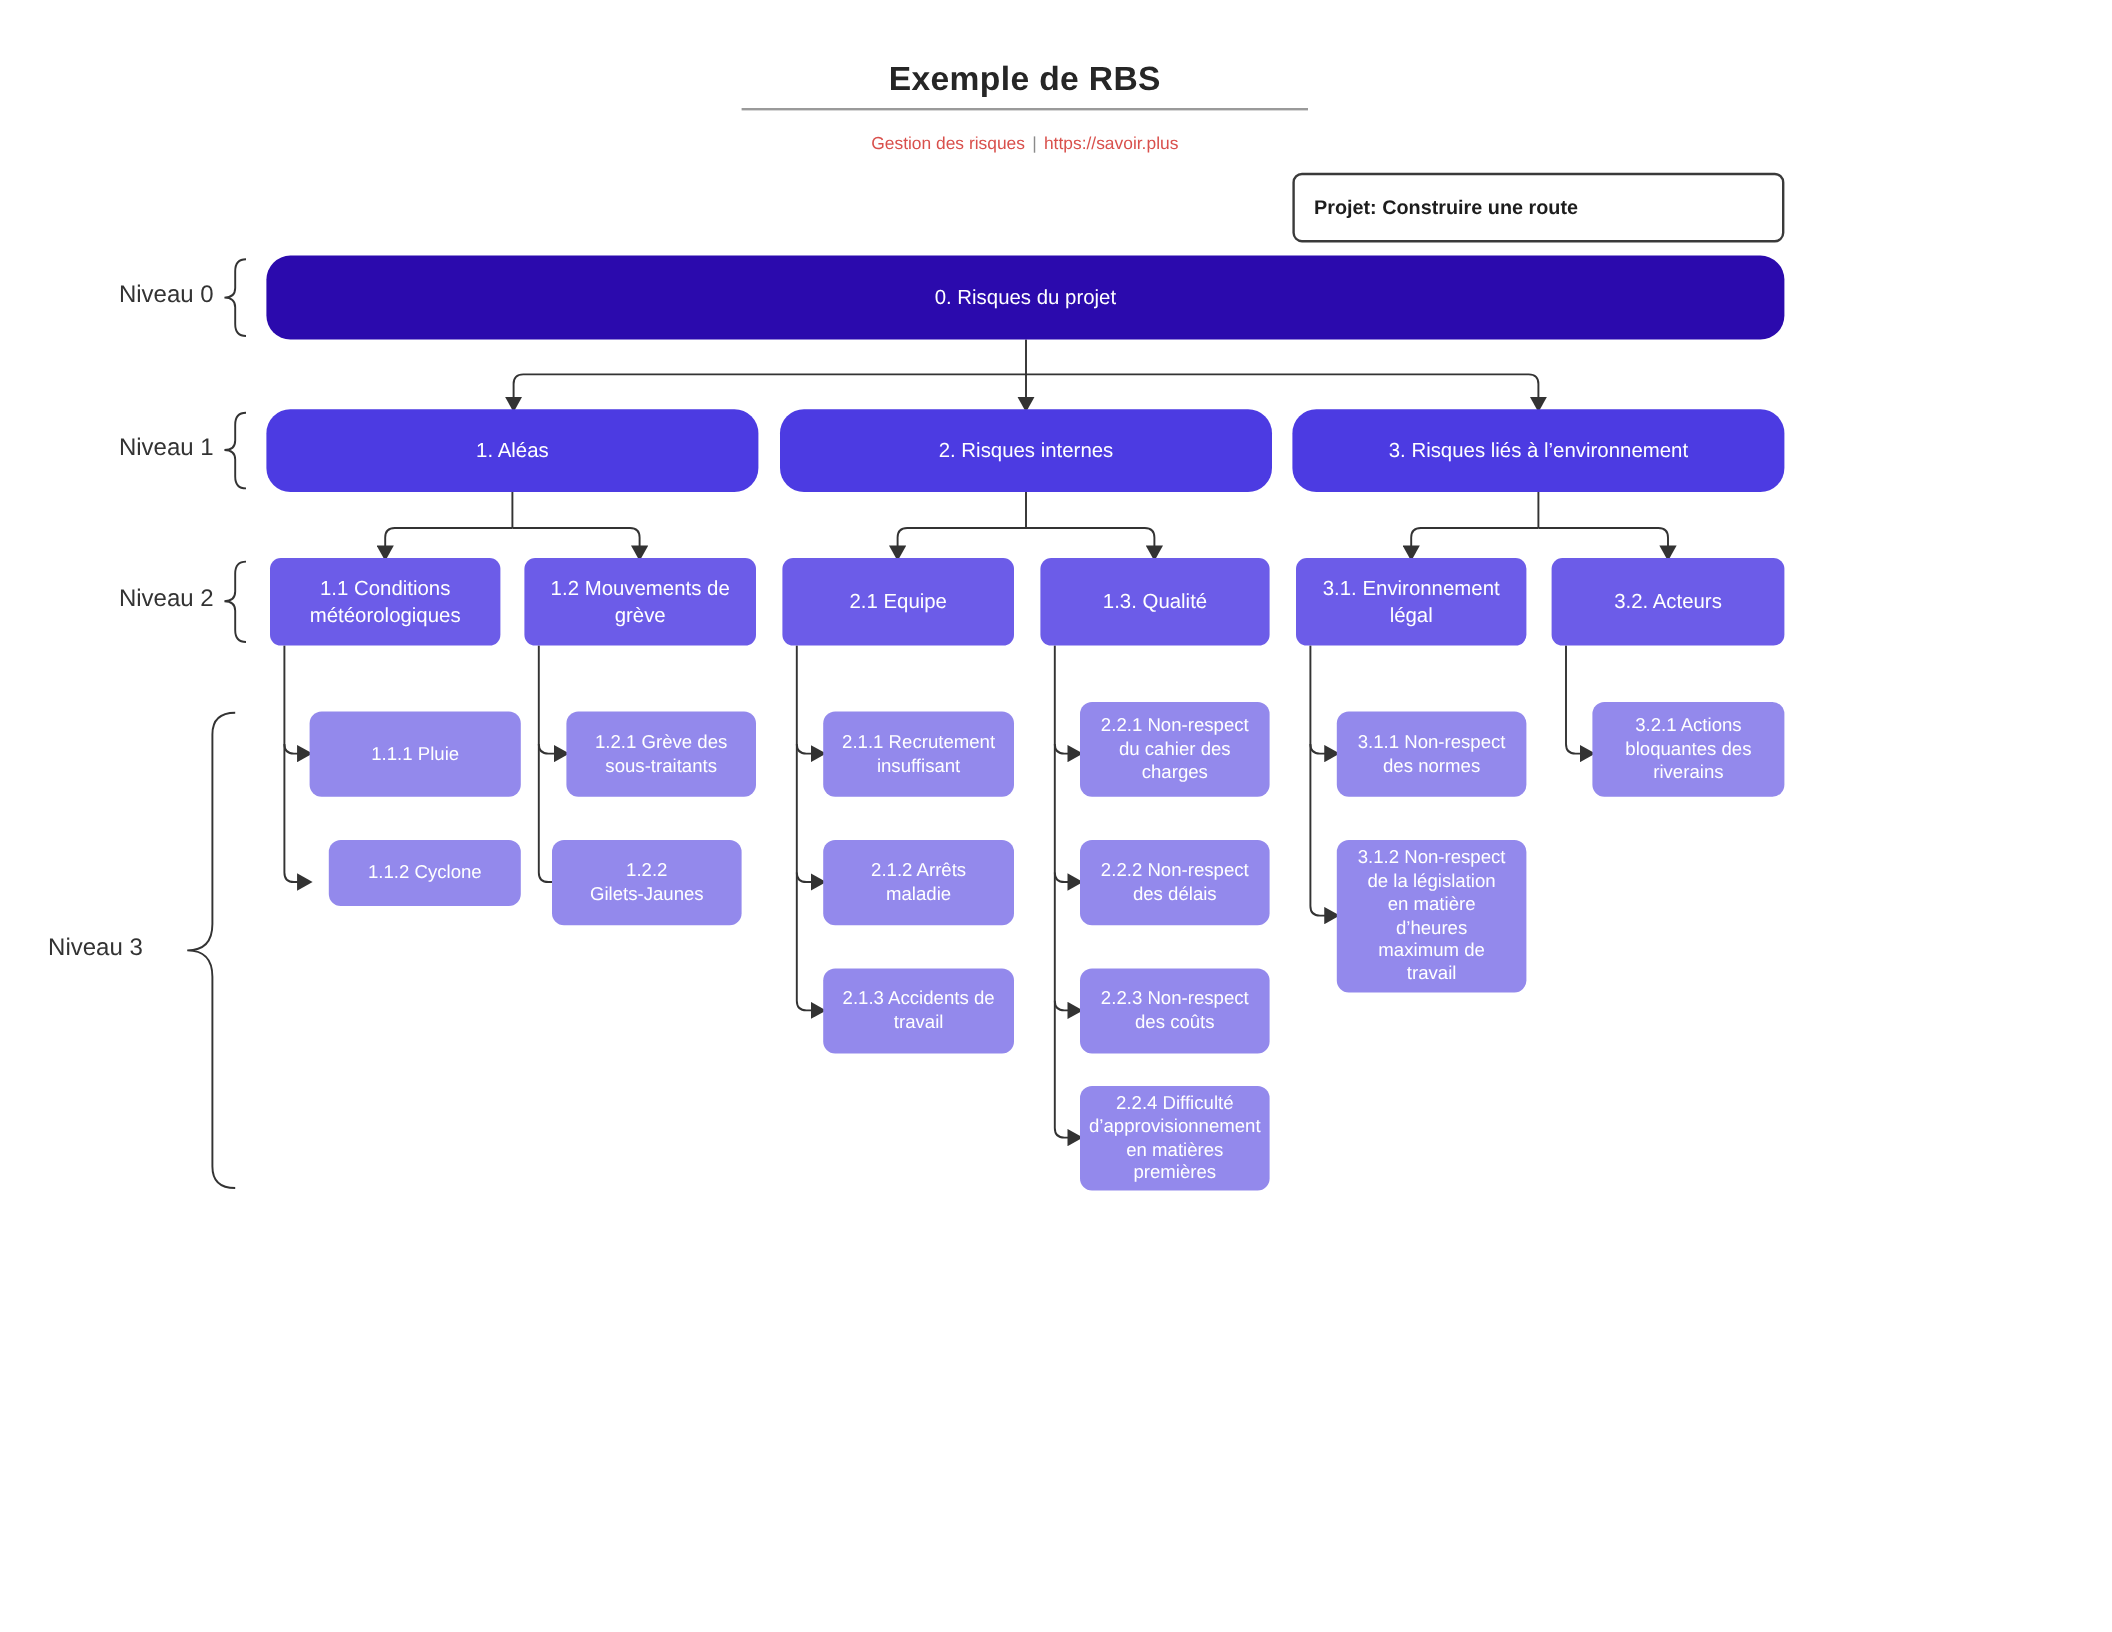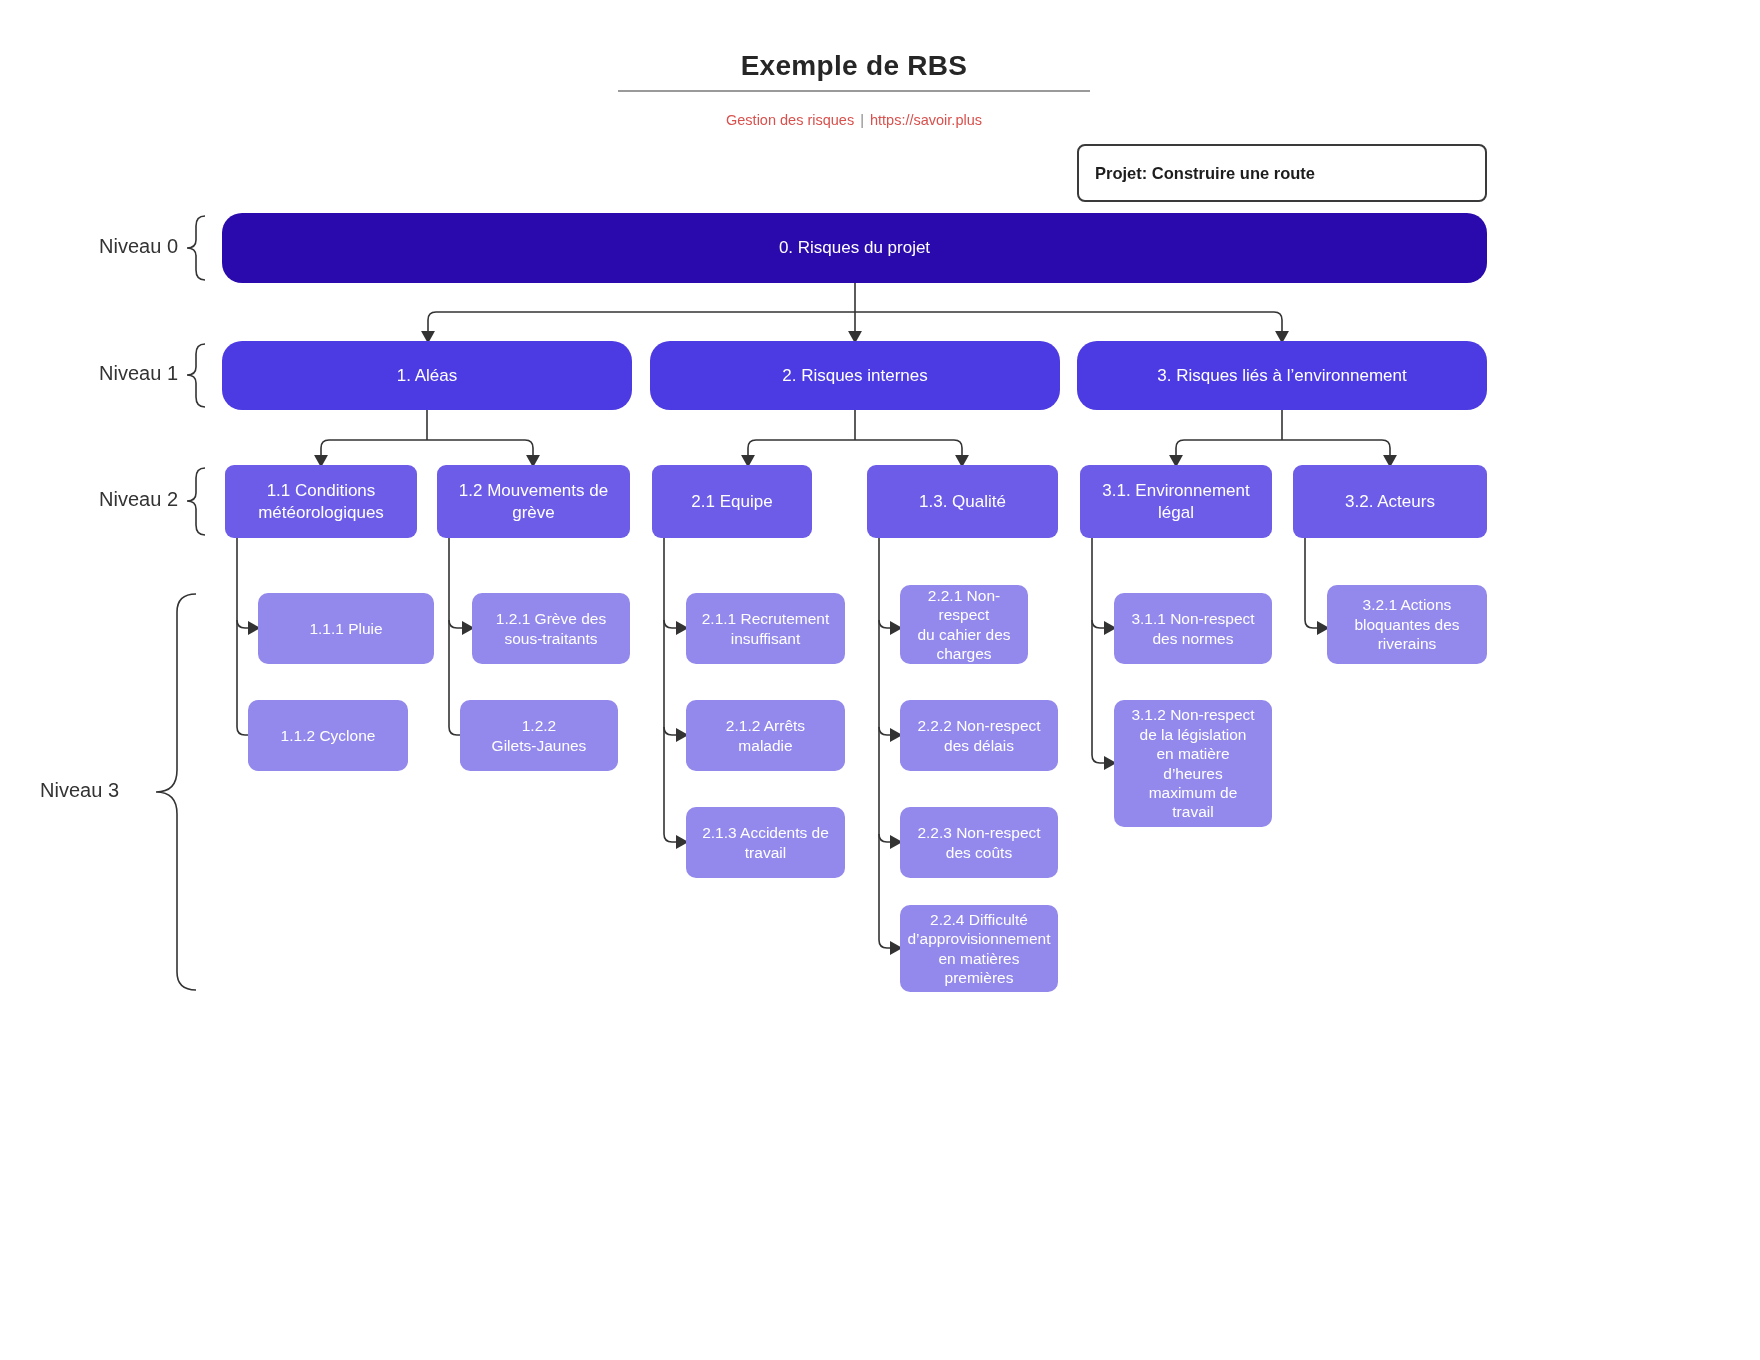--- a/index.html
+++ b/index.html
@@ -107,42 +107,42 @@
   <div class="node lvl0" style="left:222px;top:213px;width:1265px;height:70px;">0. Risques du projet</div>
 
   <div class="node lvl1" style="left:222px;top:341px;width:410px;height:69px;">1. Aléas</div>
   <div class="node lvl1" style="left:650px;top:341px;width:410px;height:69px;">2. Risques internes</div>
   <div class="node lvl1" style="left:1077px;top:341px;width:410px;height:69px;">3. Risques liés à l’environnement</div>
 
   <div class="node lvl2" style="left:225px;top:465px;width:192px;height:73px;">1.1 Conditions
 météorologiques</div>
   <div class="node lvl2" style="left:437px;top:465px;width:193px;height:73px;">1.2 Mouvements de
 grève</div>
-  <div class="node lvl2" style="left:652px;top:465px;width:160px;height:73px;">2.1 Equipe</div>
+  <div class="node lvl2" style="left:652px;top:465px;width:193px;height:73px;">2.1 Equipe</div>
   <div class="node lvl2" style="left:867px;top:465px;width:191px;height:73px;">1.3. Qualité</div>
   <div class="node lvl2" style="left:1080px;top:465px;width:192px;height:73px;">3.1. Environnement
 légal</div>
   <div class="node lvl2" style="left:1293px;top:465px;width:194px;height:73px;">3.2. Acteurs</div>
 
   <div class="node lvl3" style="left:258px;top:593px;width:176px;height:71px;">1.1.1 Pluie</div>
-  <div class="node lvl3" style="left:248px;top:700px;width:160px;height:71px;">1.1.2 Cyclone</div>
+  <div class="node lvl3" style="left:274px;top:700px;width:160px;height:55px;">1.1.2 Cyclone</div>
 
   <div class="node lvl3" style="left:472px;top:593px;width:158px;height:71px;">1.2.1 Grève des
 sous-traitants</div>
   <div class="node lvl3" style="left:460px;top:700px;width:158px;height:71px;">1.2.2
 Gilets-Jaunes</div>
 
   <div class="node lvl3" style="left:686px;top:593px;width:159px;height:71px;">2.1.1 Recrutement
 insuffisant</div>
   <div class="node lvl3" style="left:686px;top:700px;width:159px;height:71px;">2.1.2 Arrêts
 maladie</div>
   <div class="node lvl3" style="left:686px;top:807px;width:159px;height:71px;">2.1.3 Accidents de
 travail</div>
 
-  <div class="node lvl3" style="left:900px;top:585px;width:128px;height:79px;">2.2.1 Non-respect
+  <div class="node lvl3" style="left:900px;top:585px;width:158px;height:79px;">2.2.1 Non-respect
 du cahier des
 charges</div>
   <div class="node lvl3" style="left:900px;top:700px;width:158px;height:71px;">2.2.2 Non-respect
 des délais</div>
   <div class="node lvl3" style="left:900px;top:807px;width:158px;height:71px;">2.2.3 Non-respect
 des coûts</div>
   <div class="node lvl3" style="left:900px;top:905px;width:158px;height:87px;">2.2.4 Difficulté
 d’approvisionnement
 en matières
 premières</div>

